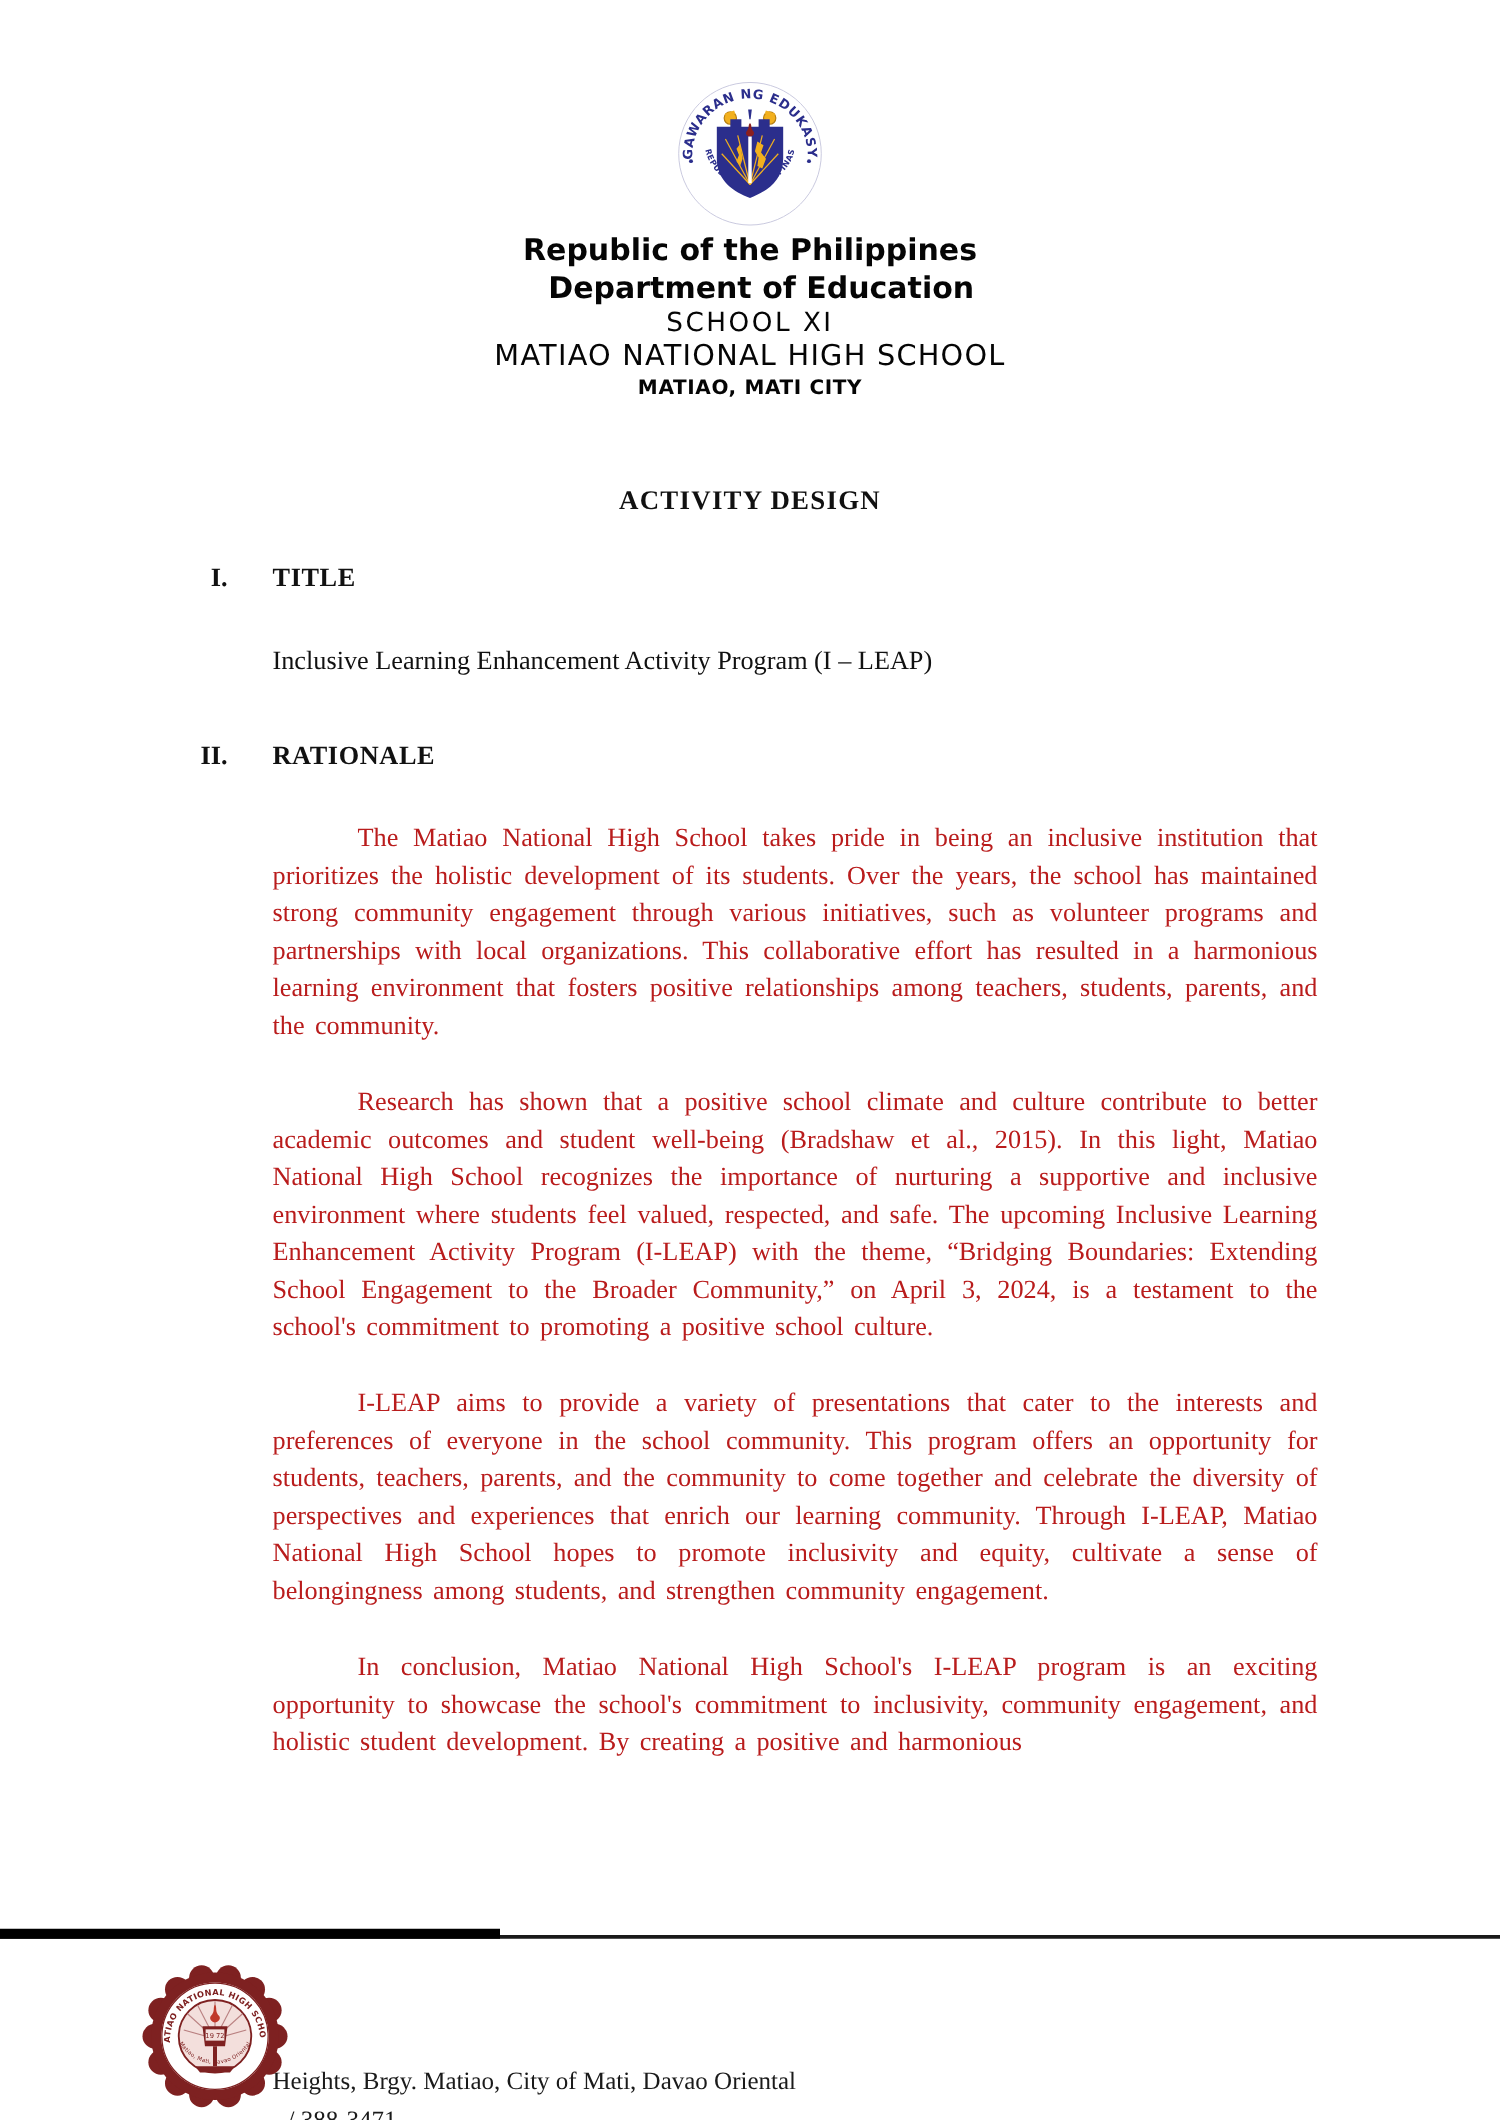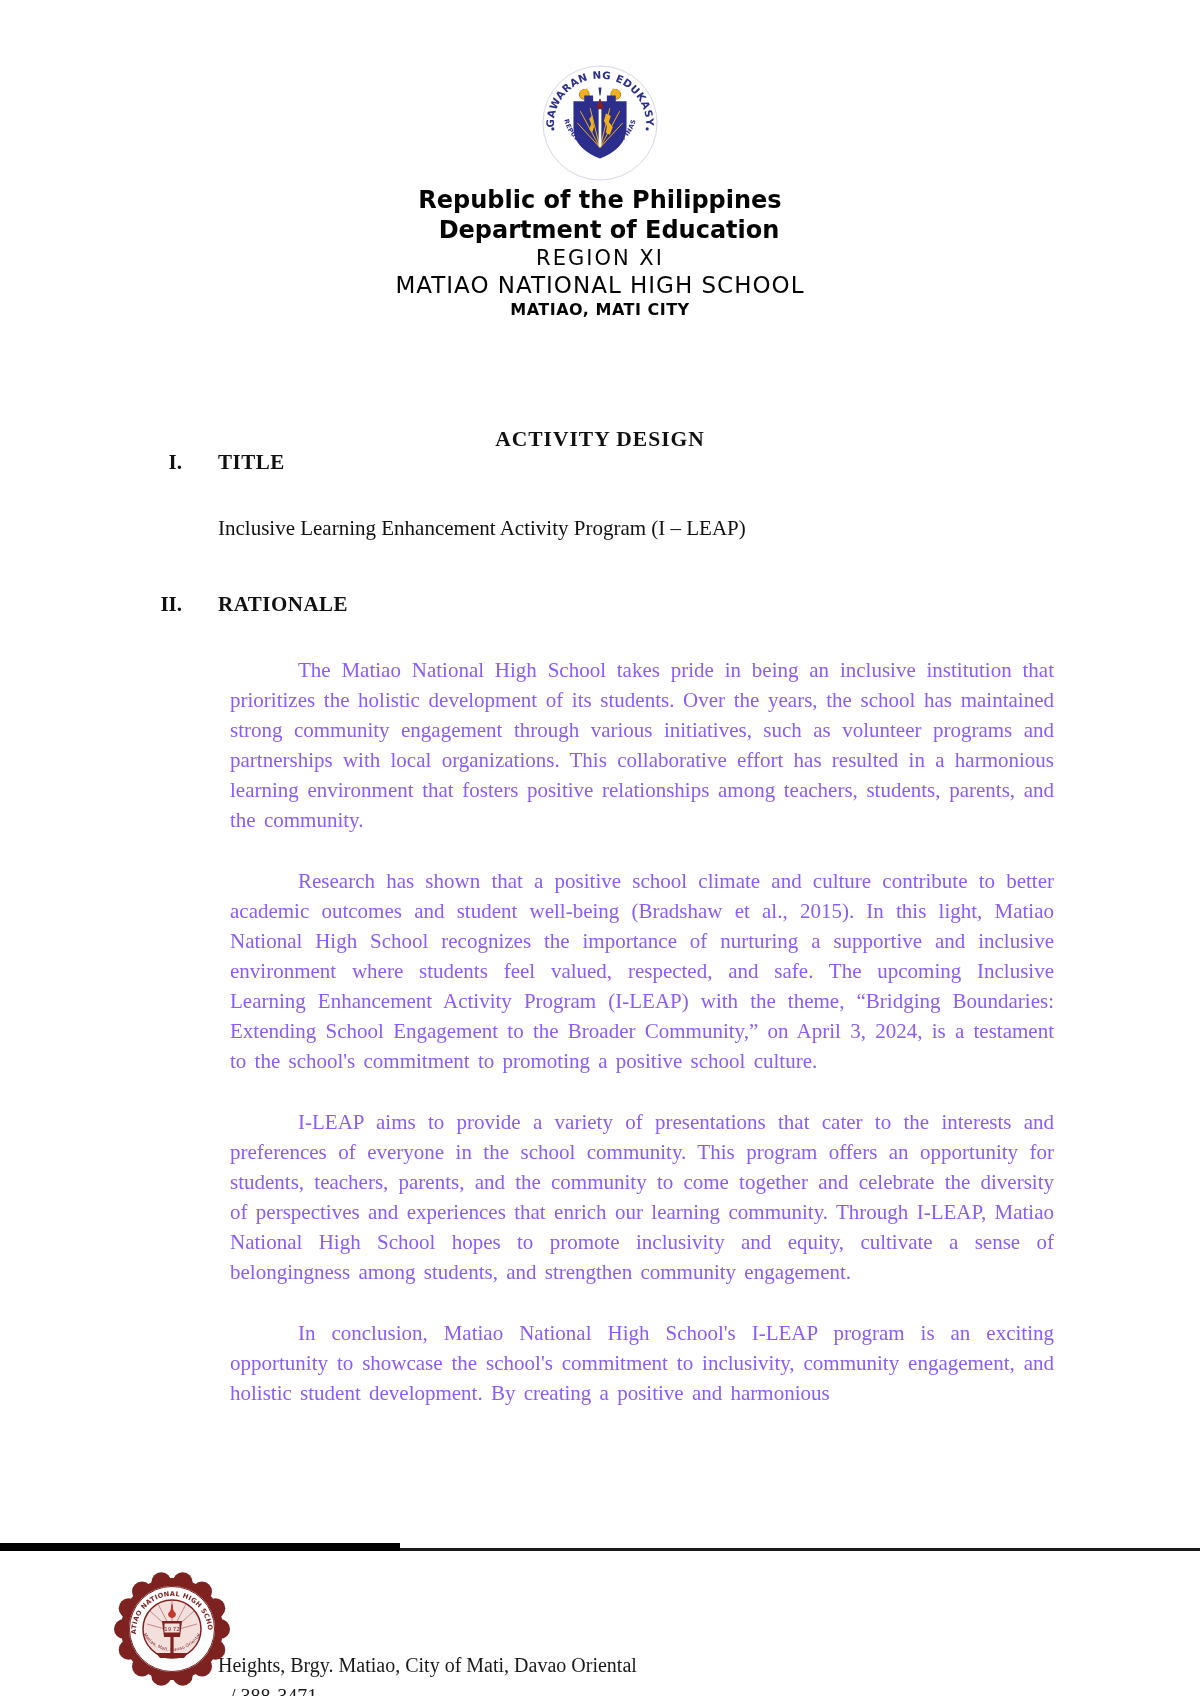--- a/index.html
+++ b/index.html
@@ -10,32 +10,32 @@
   
   .deped-seal{position:absolute;left:541px;top:64px;width:118px;height:118px;}
   .letterhead{position:absolute;left:0;top:186px;width:1200px;text-align:center;
     font-family:"DejaVu Sans","Liberation Sans",sans-serif;color:#050505;}
   .lh1{font-size:24px;font-weight:bold;line-height:29px;}
   .lh2{font-size:24px;font-weight:bold;line-height:30px;padding-left:18px;}
   .lh3{font-size:21px;line-height:27px;letter-spacing:2px;}
   .lh4{font-size:23px;line-height:27px;letter-spacing:1px;}
   .lh5{font-size:16px;font-weight:bold;line-height:21px;letter-spacing:0.5px;}
   
-  .doc-title{position:absolute;left:0;top:427px;width:1200px;text-align:center;
+  .doc-title{position:absolute;left:0;top:388px;width:1200px;text-align:center;
     font-size:21.5px;font-weight:bold;letter-spacing:1px;}
   .sec-numeral{position:absolute;left:140px;width:42px;text-align:right;
     font-size:21px;font-weight:bold;}
   .sec-heading{position:absolute;left:218px;font-size:21px;font-weight:bold;letter-spacing:0.5px;}
   .num1,.head1{top:450px;}
   .num2,.head2{top:592px;}
   .title-body{position:absolute;left:218px;top:516px;width:840px;font-size:21px;}
   .paras{position:absolute;left:218px;top:655px;width:836px;}
   .paras p{
-    margin:0 0 31px 12px;font-size:21px;line-height:30px;text-align:justify;
-    text-indent:68px;word-spacing:3px;color:#8b5cf6;
+    margin:0 0 31px 0;font-size:21px;line-height:30px;text-align:justify;
+    text-indent:68px;word-spacing:3px;color:#b91c1c;
   }
   
   .footer-rule-thin{position:absolute;left:0;top:1548px;width:1200px;height:3px;background:#1a1a1a;}
   .footer-rule-thick{position:absolute;left:0;top:1543px;width:400px;height:8px;background:#000;}
   .footer-text{position:absolute;left:218px;top:1650px;font-size:20px;line-height:31px;color:#1a1a1a;}
   .footer-phone{padding-left:12px;}
   .footer-email{color:#ec4899;text-decoration:underline;padding-left:8px;display:inline-block;}
   .school-seal{position:absolute;left:112px;top:1566px;width:120px;height:126px;z-index:5;}
 </style>
 </head>
@@ -75,21 +75,21 @@
     </g>
     <path d="M57,42 c3,-3 1,-5 3,-7 c2,2 0,4 3,7 c1,2 -1,4 -3,4 c-2,0 -4,-2 -3,-4 z" fill="#8a1f1f"></path>
     <rect x="58.6" y="46" width="2.8" height="38" fill="#ffffff"></rect>
     <path d="M66,50 l5,3 l-2,6 l4,5 l-3,8 l-4,-2 l1,-7 l-3,-5 z" fill="#F2B01E"></path>
     <path d="M52,52 l-3,4 l2,5 l-2,5 l3,4 l2,-6 l-1,-6 z" fill="#F2B01E"></path>
   </svg>
 
   <div class="letterhead">
     <div class="lh1">Republic of the Philippines</div>
     <div class="lh2">Department of Education</div>
-    <div class="lh3">REGION XI</div>
+    <div class="lh3">SCHOOL XI</div>
     <div class="lh4">MATIAO NATIONAL HIGH SCHOOL</div>
     <div class="lh5">MATIAO, MATI CITY</div>
   </div>
 
   <div class="doc-title">ACTIVITY DESIGN</div>
 
   <span class="sec-numeral num1">I.</span>
   <span class="sec-heading head1">TITLE</span>
   <div class="title-body">Inclusive Learning Enhancement Activity Program (I – LEAP)</div>
 

